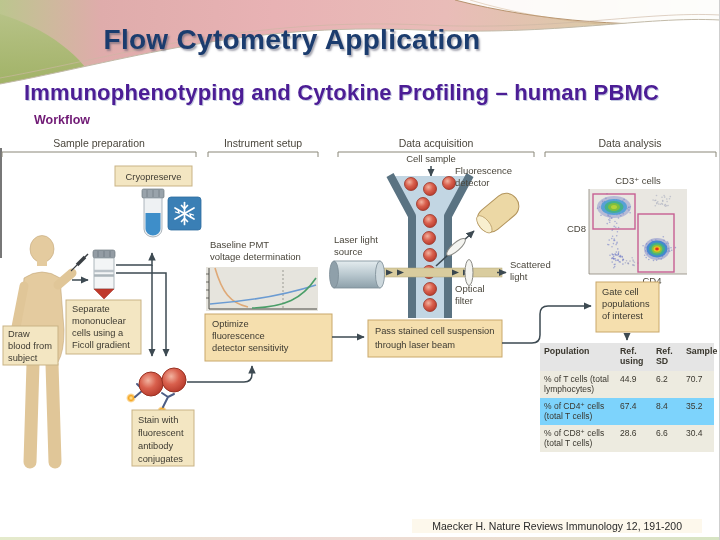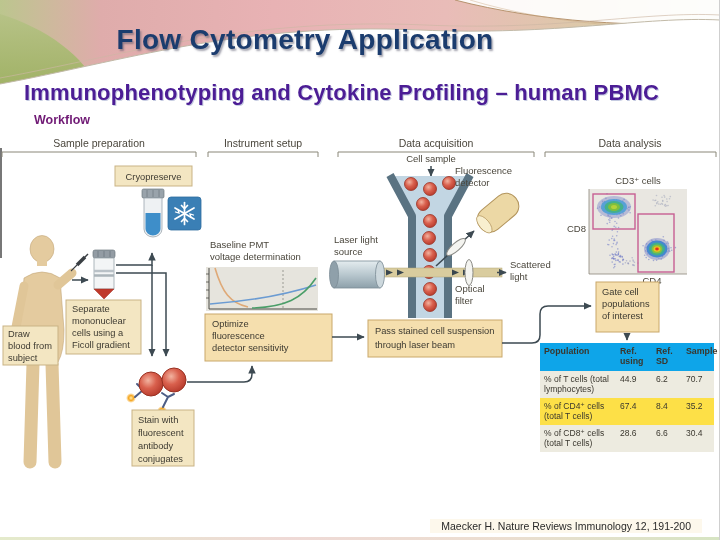--- a/index.html
+++ b/index.html
@@ -5,21 +5,21 @@
   html,body{margin:0;padding:0;}
   body{
     width:720px;height:540px;position:relative;overflow:hidden;
     background:#ffffff;
     font-family:"Liberation Sans","DejaVu Sans",sans-serif;
     -webkit-font-smoothing:antialiased;
   }
   .abs{position:absolute;}
   #banner{left:0;top:0;width:720px;height:92px;}
   #title{
-    left:13px;top:24px;width:584px;text-align:center;
+    left:0;top:24px;width:584px;text-align:center;
     font-size:28px;font-weight:bold;color:#1b3c6e;
     text-shadow:1.5px 1.5px 2px rgba(90,90,110,.55);
     letter-spacing:.3px;
   }
   #subtitle{
     left:24px;top:80px;font-size:22px;font-weight:bold;color:#4c1d95;
     text-shadow:1px 1px 0 rgba(150,160,200,.55);letter-spacing:.2px;
   }
   #workflow-label{left:34px;top:113px;font-size:12.5px;font-weight:bold;color:#701a75;}
   #left-edge-line{left:0;top:148px;width:2px;height:110px;background:#4a4a4a;opacity:.75;}
@@ -34,26 +34,26 @@
   .bracket{stroke:#8a8778;stroke-width:1;fill:none;}
   
   #results-table{
     left:540px;top:343px;width:174px;
     font-size:8.5px;line-height:1.18;color:#3a372e;
     border-collapse:collapse;
   }
   .tgrid{display:grid;grid-template-columns:76px 36px 30px 32px;}
   .trow{display:contents;}
   .tcell{padding:3px 2px 4px 4px;}
-  .thead .tcell{background:#0ea5e9;font-weight:bold;font-size:8.8px;}
+  .thead .tcell{background:#e5e5e5;font-weight:bold;font-size:8.8px;}
   .r-odd .tcell{background:#edebe0;}
-  .r-even .tcell{background:#fde047;}
+  .r-even .tcell{background:#7dd3fc;}
   #citation{
     right:18px;top:519px;font-size:10.5px;color:#2a2a2a;
-    background:#fdf8ec;padding:1px 11px;
+    background:#fdf8ec;padding:1px 20px;
   }
   #bottom-strip{
     left:0;bottom:0;width:720px;height:3px;
     background:linear-gradient(to right,#dfe7c2,#ecd3cf 40%,#e8d8c8 70%,#cfe0b8);
     opacity:.85;
   }
   #right-edge{right:0;top:0;width:1px;height:540px;background:#cfcfcf;}
 </style>
 </head>
 <body>

